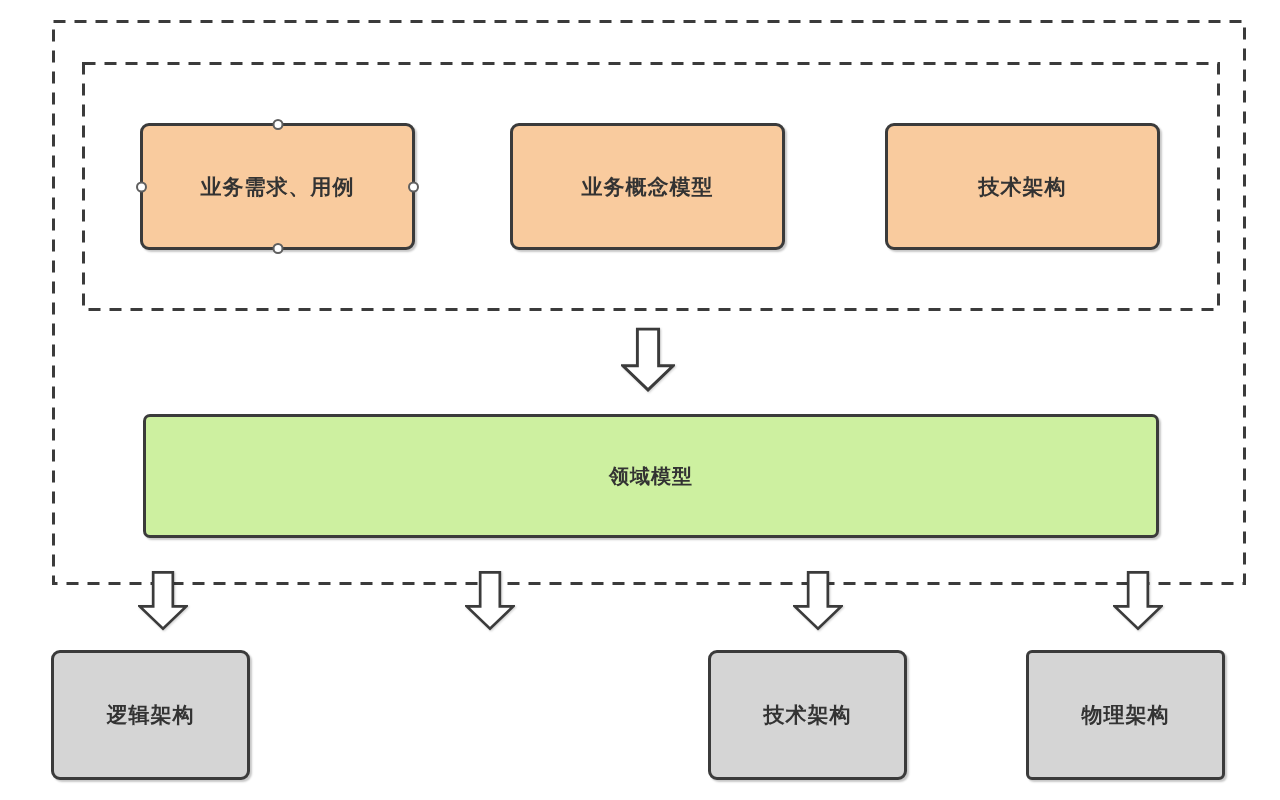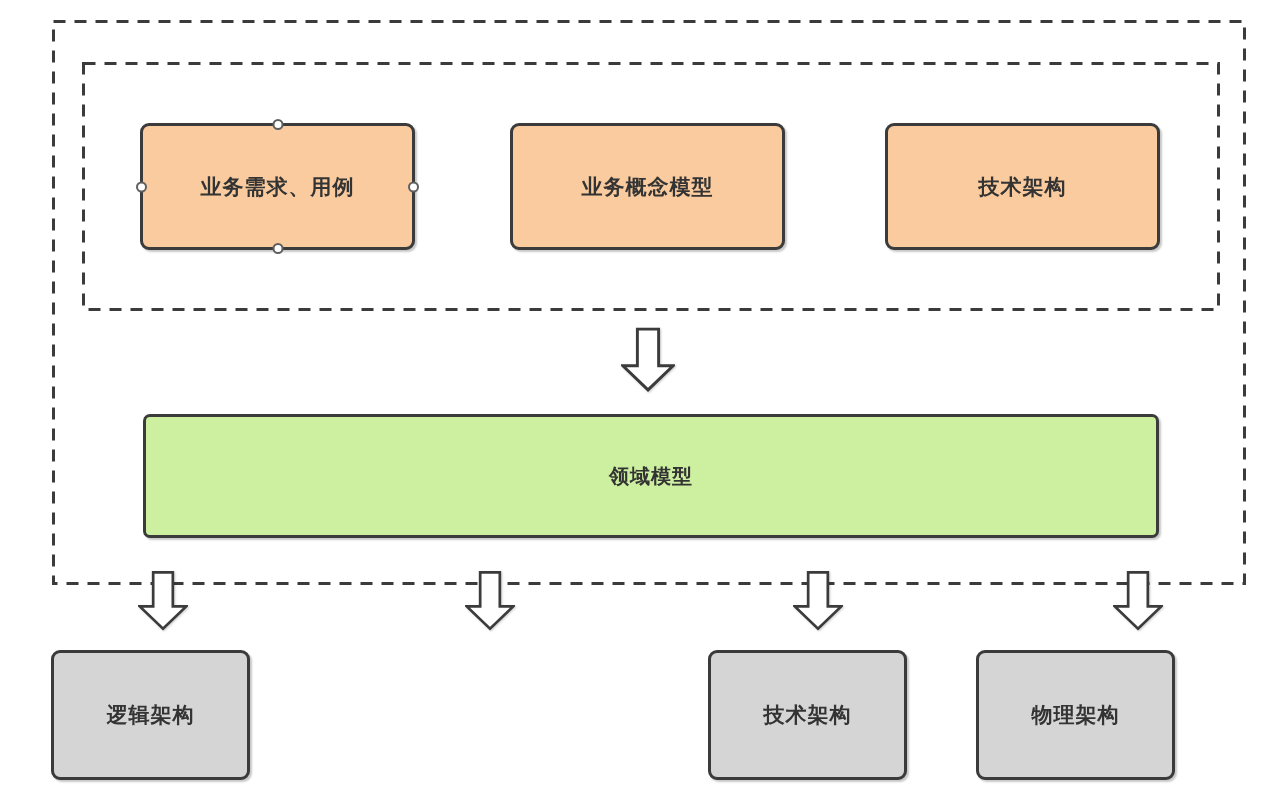--- a/index.html
+++ b/index.html
@@ -48,21 +48,21 @@
   .b2 { left: 510px; }
   .b3 { left: 885px; }
 
   .domain-box { left: 143px; top: 414px; width: 1016px; height: 124px; border-radius: 7px; }
   .domain-box .label { font-size: 20px; }
 
   .box-bottom { top: 650px; height: 130px; width: 199px; }
   .g1 { left: 51px; }
   .g2 { left: 380px; }
   .g3 { left: 708px; align-items: center; }
-  .g4 { left: 976px; }
+  .g4 { left: 1026px; border-radius: 6px; }
 
   .handle {
     position: absolute;
     width: 11px;
     height: 11px;
     border-radius: 50%;
     background: #ffffff;
     border: 2px solid #5f5f5f;
     box-sizing: border-box;
     z-index: 4;

